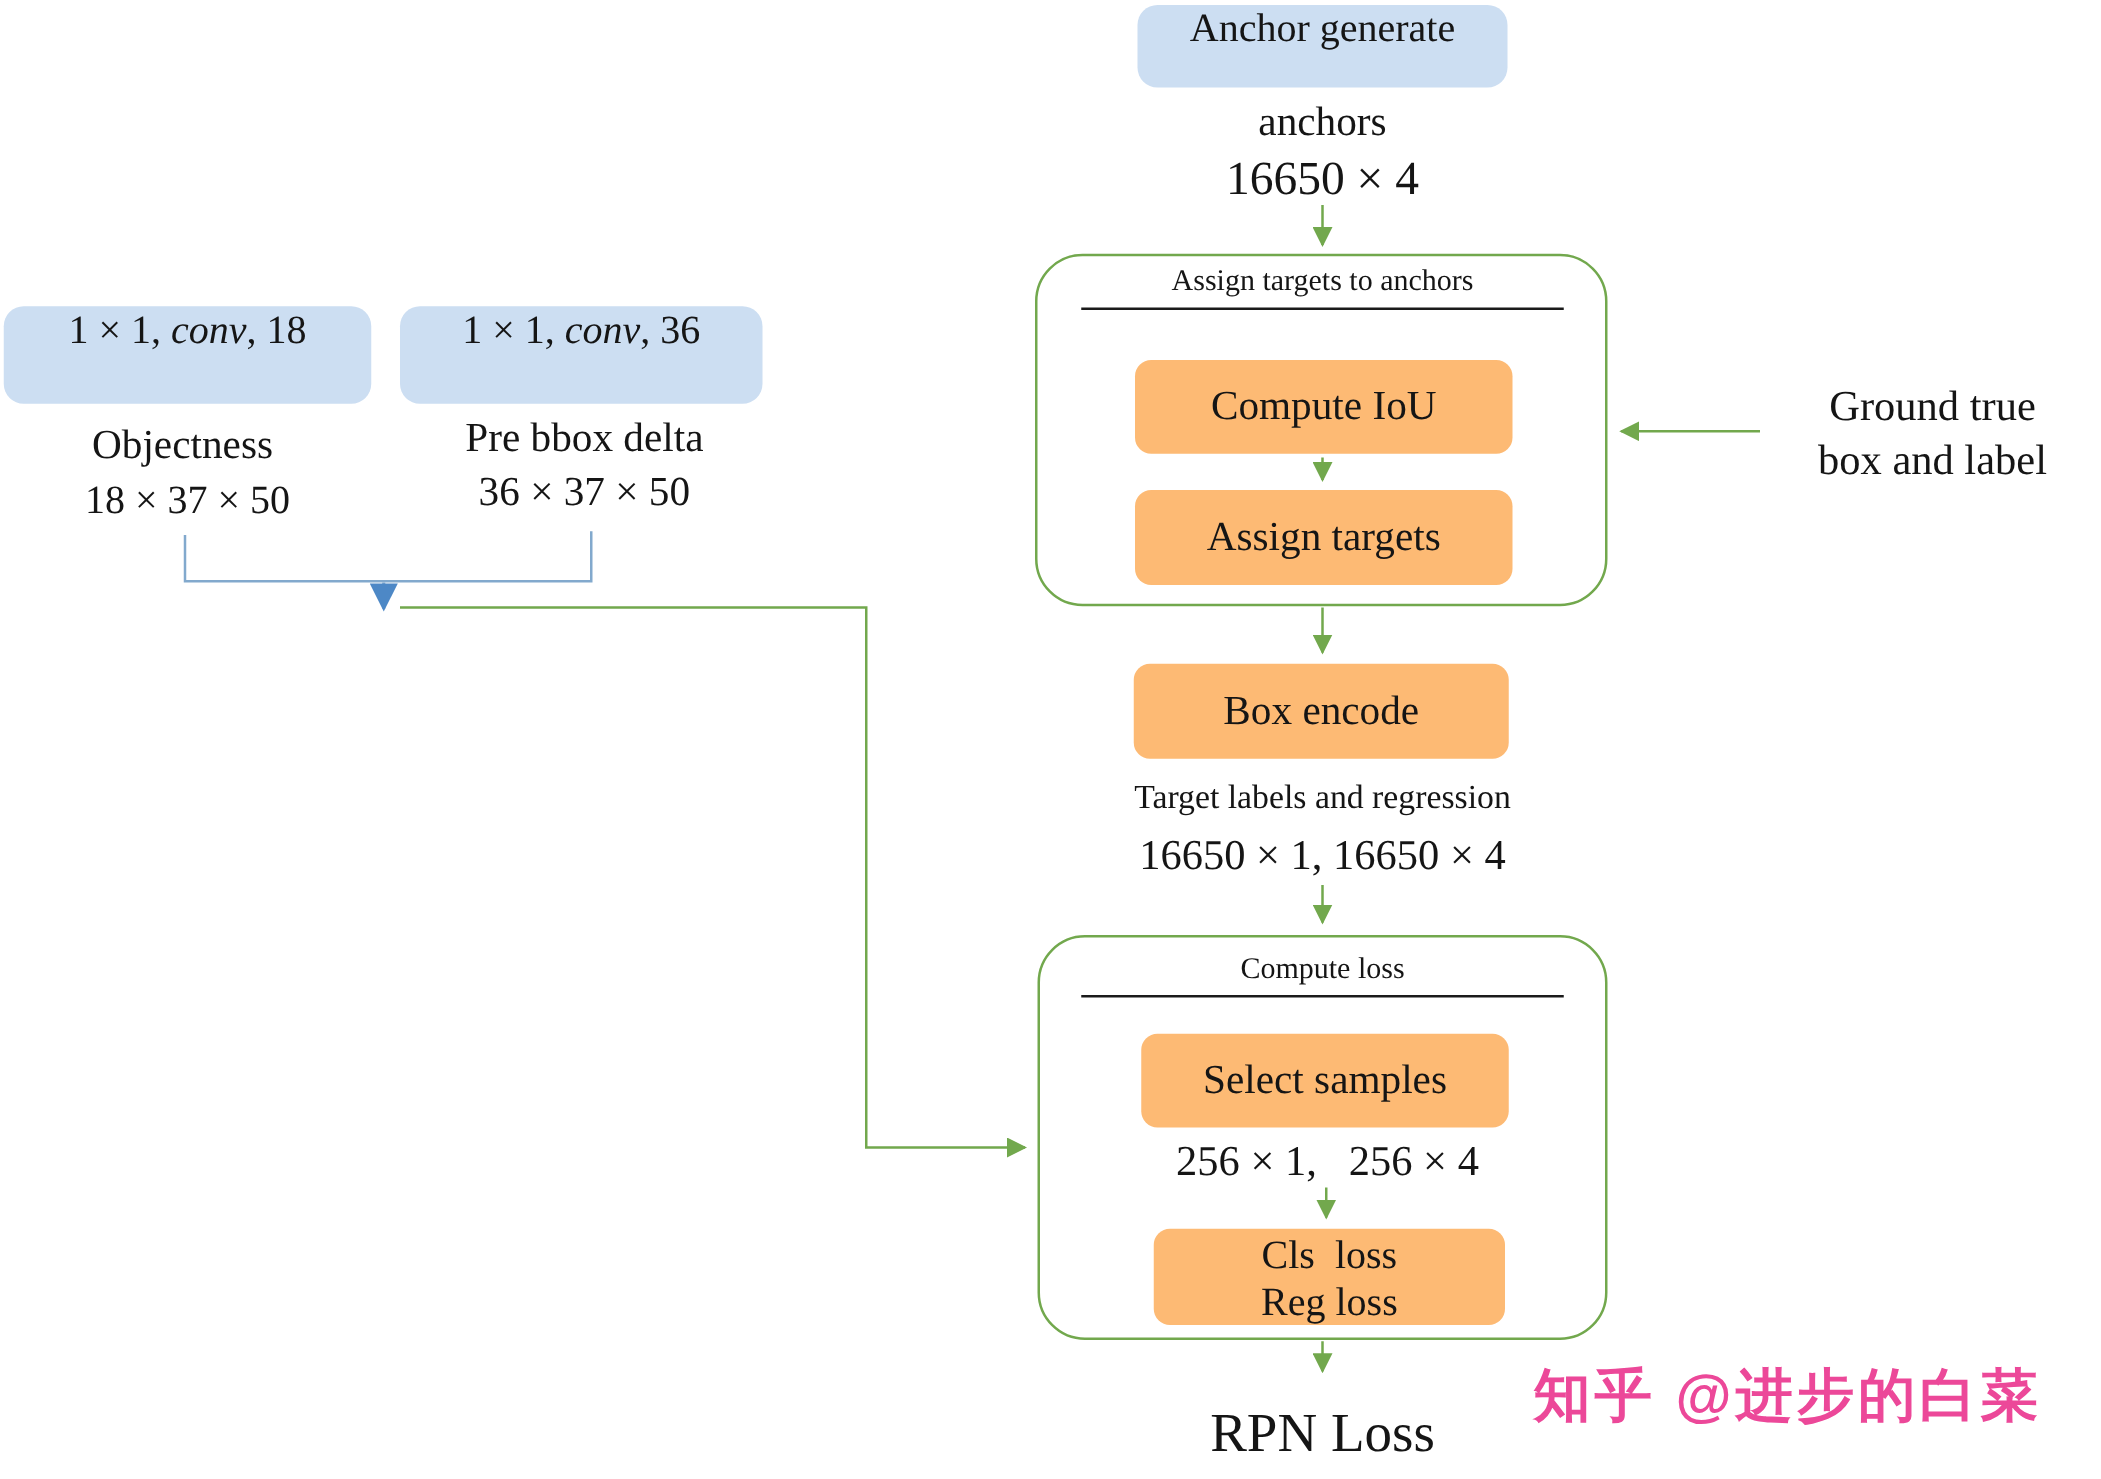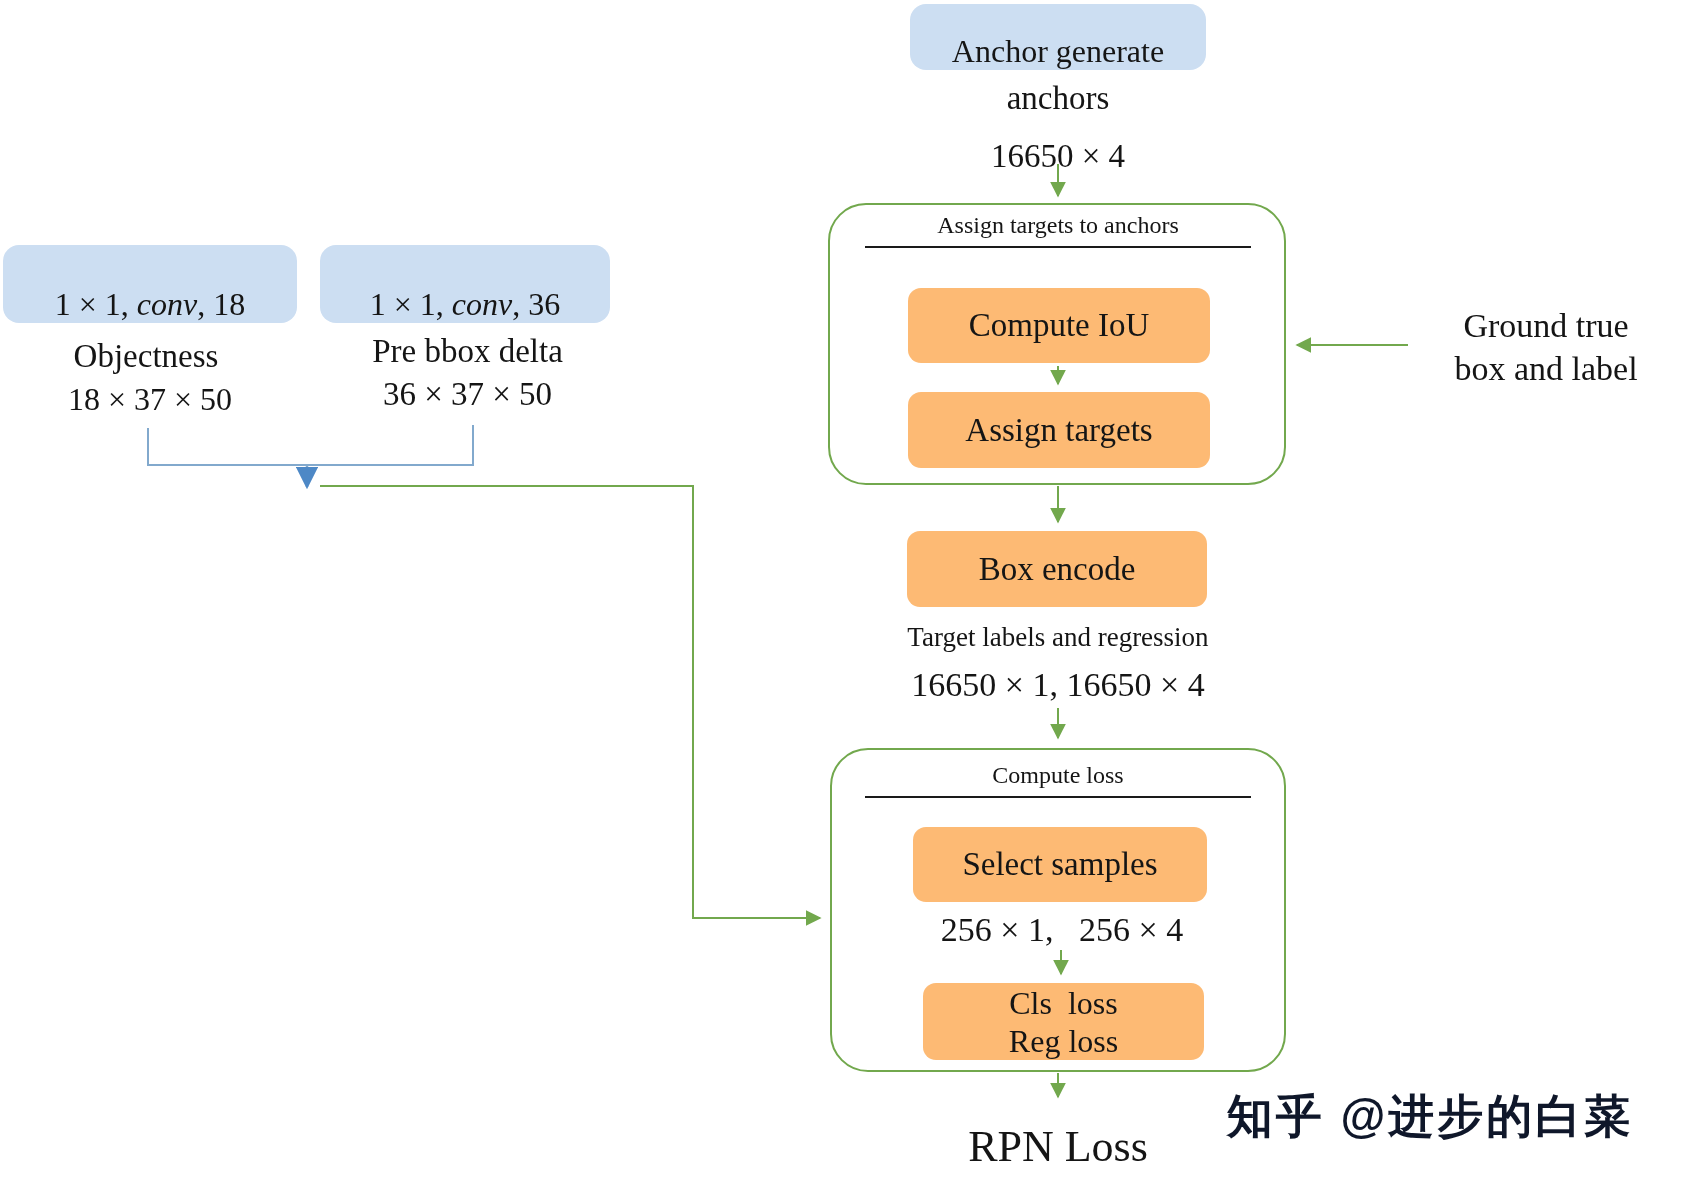--- a/index.html
+++ b/index.html
@@ -3,21 +3,21 @@
 <meta charset="utf-8">
 <style>
   html,body{margin:0;padding:0;background:#fff;}
   #canvas{
     position:relative;width:1681px;height:1183px;background:#ffffff;
     font-family:"Liberation Serif","DejaVu Serif",serif;color:#151515;overflow:hidden;
   }
   .wires{position:absolute;left:0;top:0;z-index:1;}
   .bluebox{
     position:absolute;background:#CCDEF2;border-radius:16px;
-    display:flex;align-items:flex-end;justify-content:center;
+    display:flex;align-items:flex-start;justify-content:center;
     font-size:32px;z-index:3;
   }
   .greenbox{
     position:absolute;background:#fdba74;border-radius:13px;
     display:flex;flex-direction:column;align-items:center;justify-content:center;
     font-size:33px;z-index:3;
   }
   .gcontainer{
     position:absolute;border:2.5px solid #72A84D;border-radius:38px;
     background:transparent;box-sizing:border-box;z-index:2;
@@ -25,21 +25,21 @@
   .label{position:absolute;text-align:center;z-index:3;}
   .ctitle{
     position:absolute;text-align:center;font-size:24px;z-index:3;
     border-bottom:2px solid #1a1a1a;padding-bottom:7px;
   }
   .pre{white-space:pre;}
   .ital{font-style:italic;}
   #watermark{
     position:absolute;left:1195px;top:1086px;width:470px;text-align:center;
     font-family:"Liberation Sans","DejaVu Sans",sans-serif;
-    font-size:46px;font-weight:bold;color:#0f172a;letter-spacing:3px;z-index:4;
+    font-size:46px;font-weight:bold;color:#ec4899;letter-spacing:3px;z-index:4;
   }
 </style>
 </head>
 <body>
 
 <div id="canvas">
 
   <svg class="wires" width="1681" height="1183" viewBox="0 0 1681 1183">
     <defs>
       <marker id="agreen" viewBox="0 0 10 10" refX="9" refY="5" markerWidth="8" markerHeight="8" orient="auto-start-reverse">
@@ -60,21 +60,21 @@
     <path d="M320,486 H693 V918 H820" fill="none" stroke="#72A84D" stroke-width="2" marker-end="url(#agreen)"></path>
 
     <path d="M148,428 V465 H473 V425" fill="none" stroke="#82A9CD" stroke-width="2"></path>
     <line x1="307" y1="466" x2="307" y2="487" stroke="#82A9CD" stroke-width="2.5" marker-end="url(#ablue)"></line>
   </svg>
 
   <div class="bluebox" style="left:910px;top:4px;width:296px;height:66px;">
     <span>Anchor generate</span>
   </div>
   <div class="label" style="left:908px;top:80px;width:300px;font-size:33px;">anchors</div>
-  <div class="label" style="left:908px;top:121px;width:300px;font-size:33px;margin-top:17px;">16650 × 4</div>
+  <div class="label" style="left:908px;top:121px;width:300px;font-size:38px;">16650 × 4</div>
 
   <div class="gcontainer" style="left:828px;top:203px;width:458px;height:282px;"></div>
   <div class="ctitle" style="left:865px;top:212px;width:386px;">Assign targets to anchors</div>
   <div class="greenbox" style="left:908px;top:288px;width:302px;height:75px;">
     <span>Compute IoU</span>
   </div>
   <div class="greenbox" style="left:908px;top:392px;width:302px;height:76px;">
     <span>Assign targets</span>
   </div>
 

